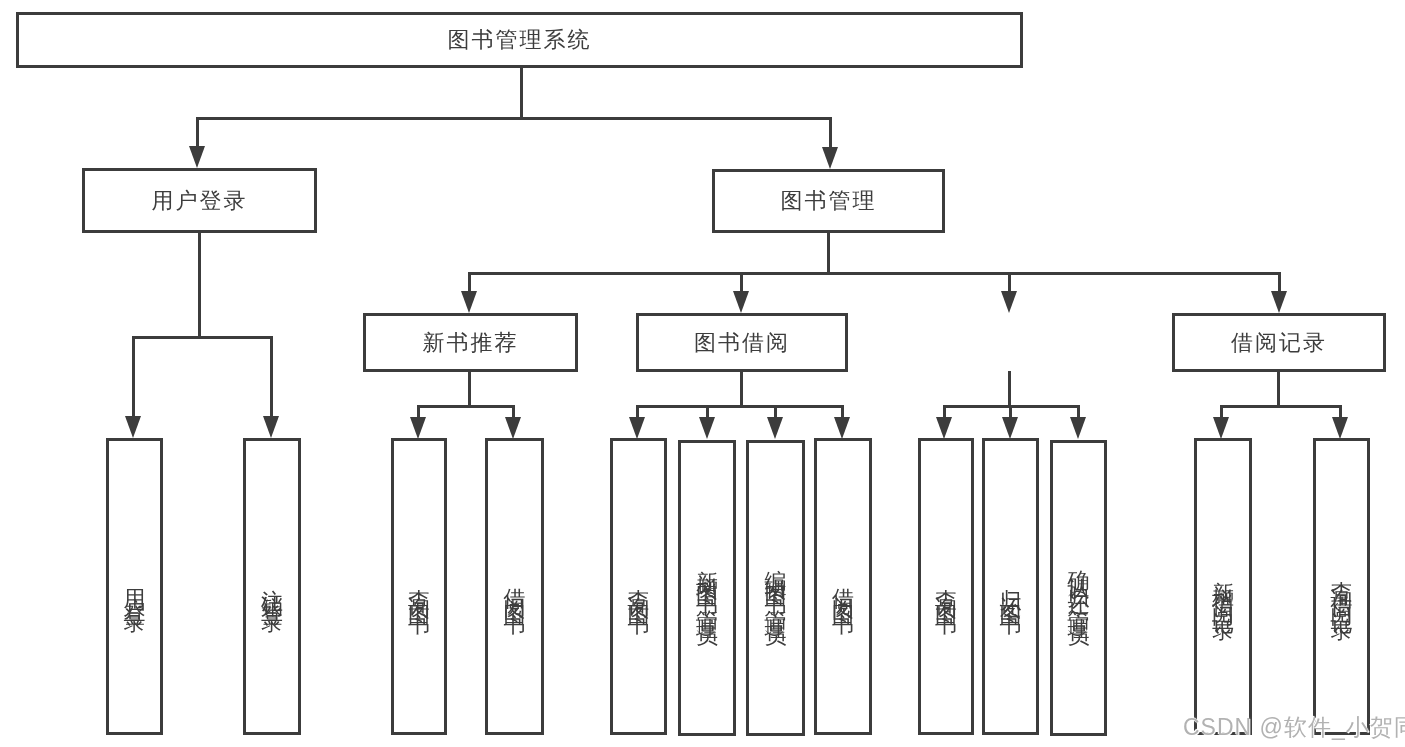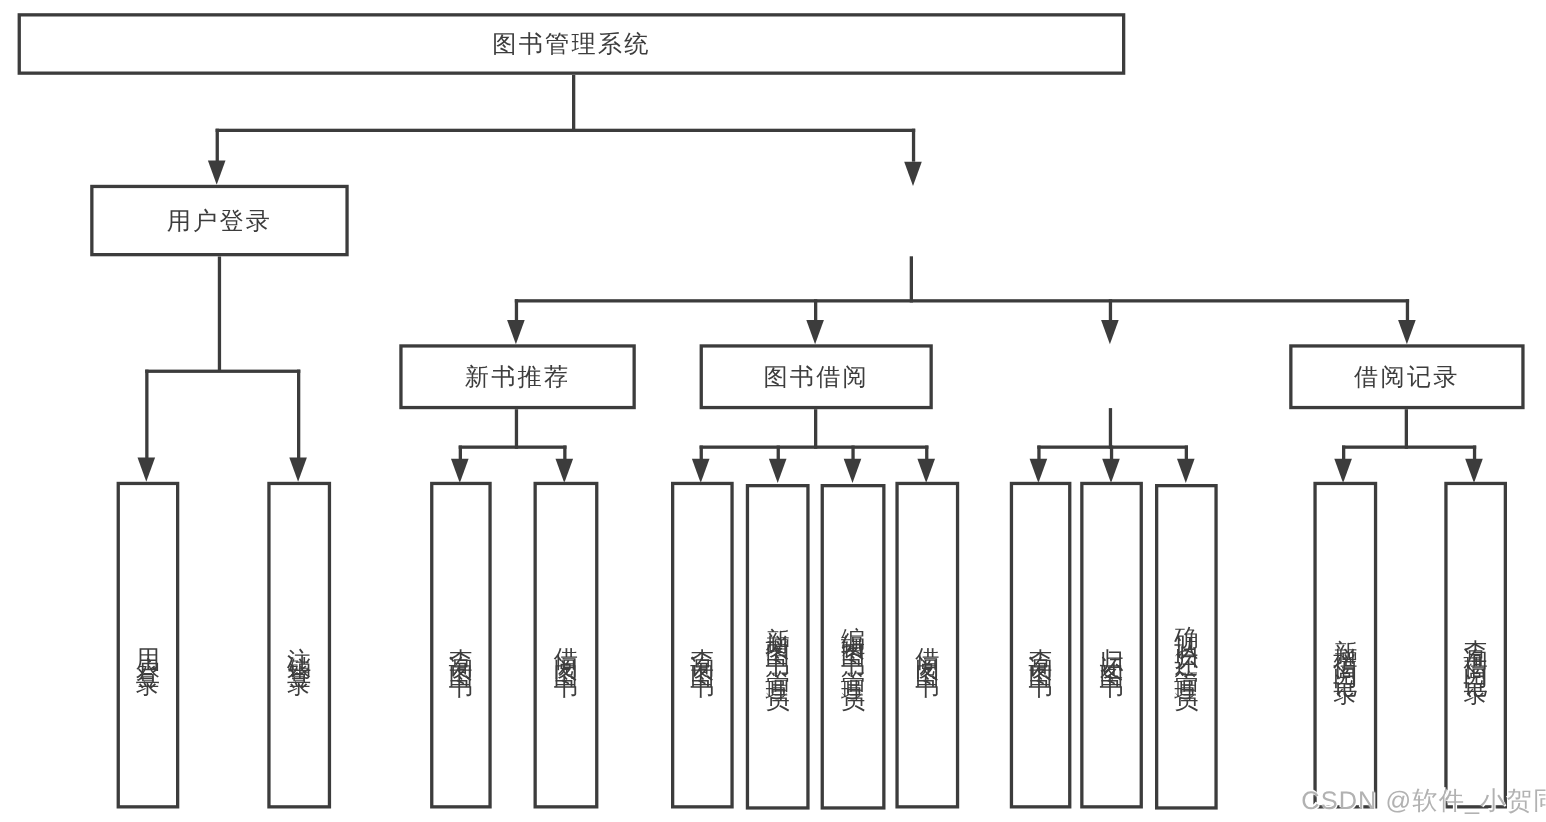--- a/index.html
+++ b/index.html
@@ -103,20 +103,23 @@
   <div class="vl" style="left:1339px;top:405px;height:14px"></div>
   <div class="ah" style="left:1332px;top:417px"></div>
 
   <div class="box" style="left:16px;top:12px;width:1007px;height:56px">
     <span class="lbl">图书管理系统</span>
   </div>
 
   <div class="box" style="left:82px;top:168px;width:235px;height:65px">
     <span class="lbl">用户登录</span>
   </div>
+  <div class="box" style="left:712px;top:169px;width:233px;height:64px">
+    <span class="lbl">图书管理</span>
+  </div>
 
   <div class="box" style="left:363px;top:313px;width:215px;height:59px">
     <span class="lbl">新书推荐</span>
   </div>
   <div class="box" style="left:636px;top:313px;width:212px;height:59px">
     <span class="lbl">图书借阅</span>
   </div>
   <div class="box" style="left:1172px;top:313px;width:214px;height:59px">
     <span class="lbl">借阅记录</span>
   </div>

